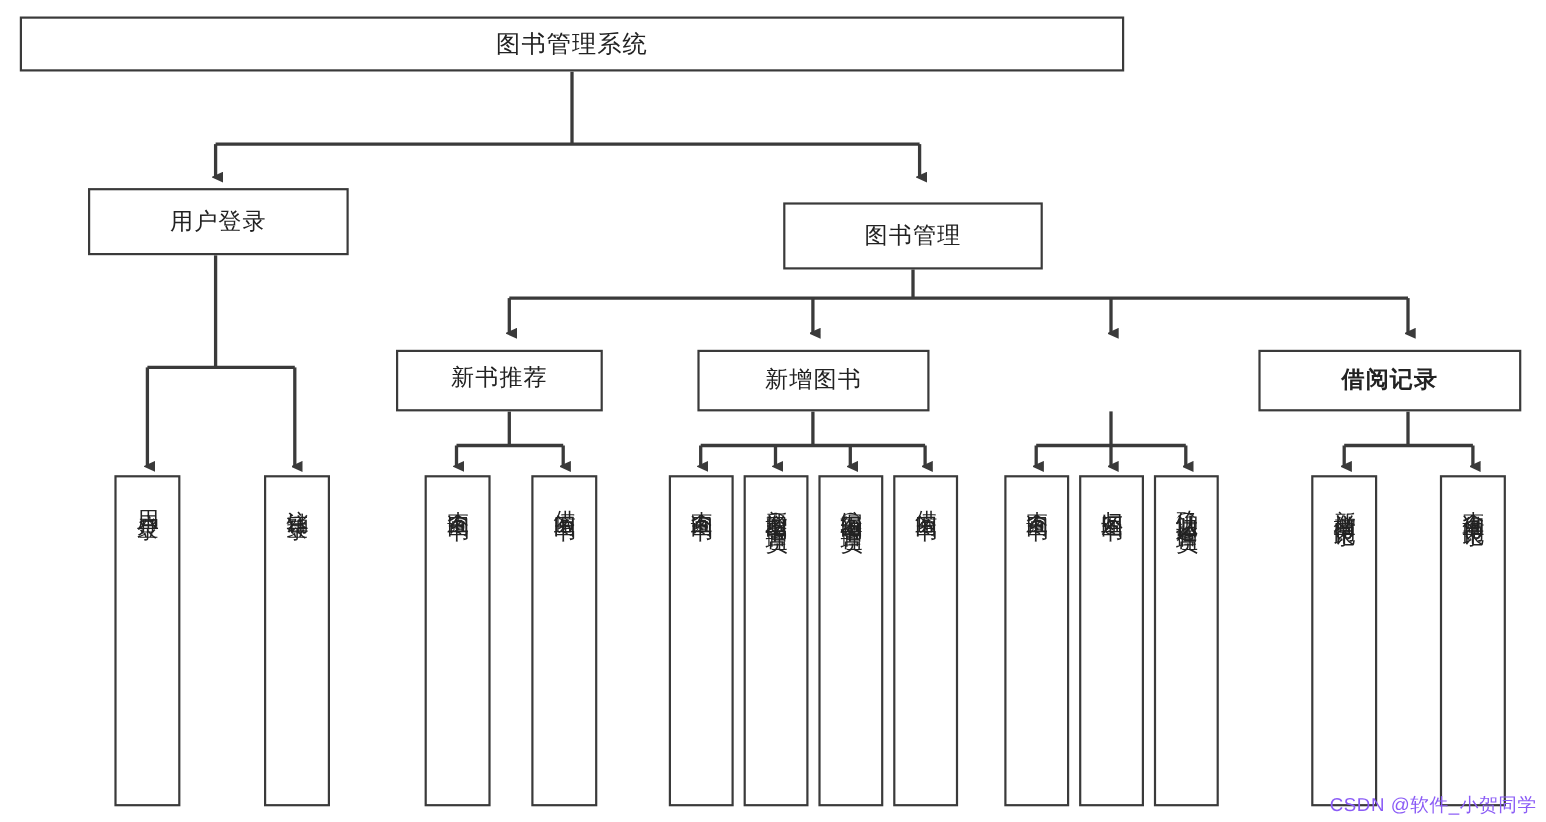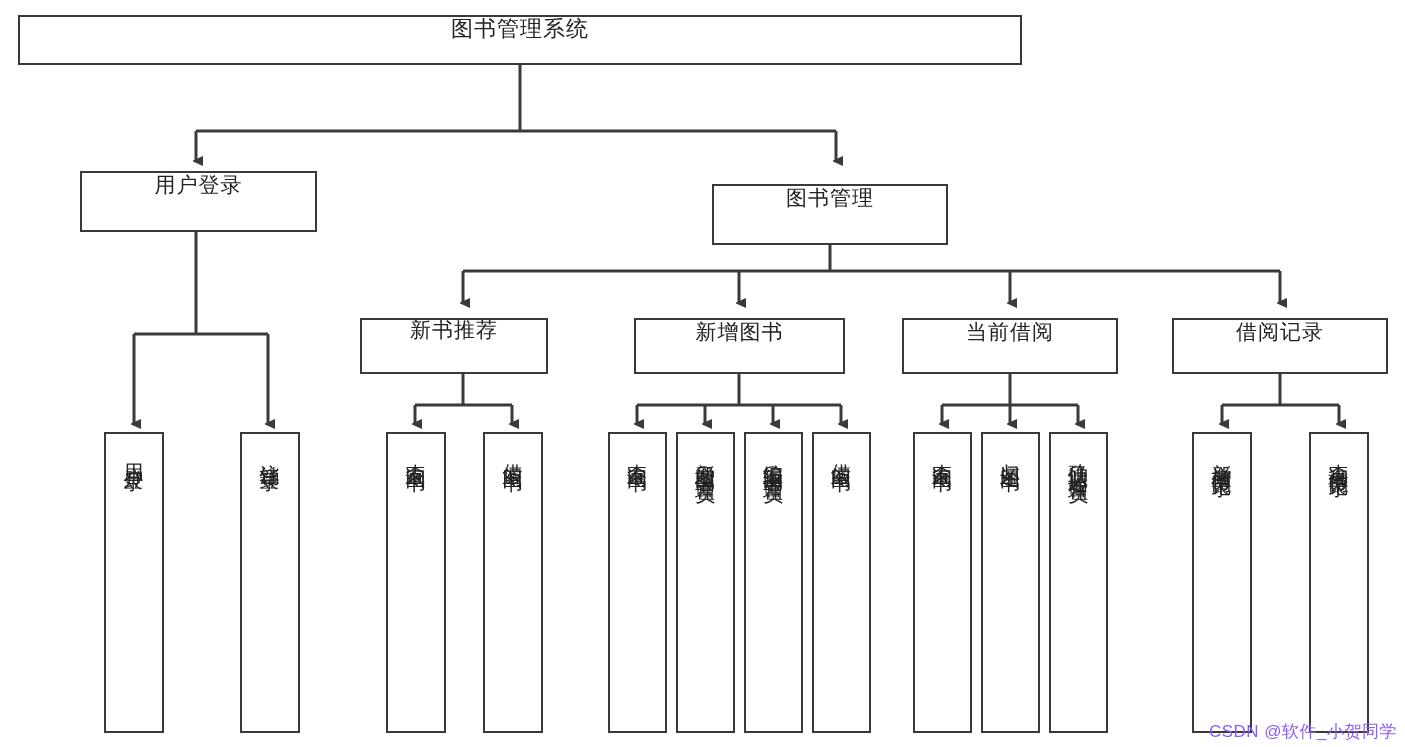--- a/index.html
+++ b/index.html
@@ -9,21 +9,21 @@
     overflow:hidden;position:relative;
   }
   #diagram{position:absolute;left:0;top:0;width:1405px;height:747px;}
   svg.edges{position:absolute;left:0;top:0;width:1405px;height:747px;}
 
   .node{
     position:absolute;
     box-sizing:border-box;
     background:#ffffff;
     border:2px solid #3a3a3a;
-    display:flex;align-items:flex-start;justify-content:center;
+    display:flex;align-items:center;justify-content:center;
     color:#222;
   }
   .node .lbl{
     font-size:21px;
     letter-spacing:1px;
     white-space:nowrap;
     line-height:1.1;
   }
   .node.root .lbl{font-size:22px;}
   .node.tier1 .lbl{font-size:21px;}
@@ -118,24 +118,21 @@
   <div class="node tier1" style="left:712px;top:184px;width:236px;height:61px;">
     <span class="lbl">图书管理</span>
   </div>
 
   <div class="node tier2" style="left:360px;top:318px;width:188px;height:56px;font-family:Liberation Mono, monospace;">
     <span class="lbl">新书推荐</span>
   </div>
   <div class="node tier2" style="left:634px;top:318px;width:211px;height:56px;">
     <span class="lbl">新增图书</span>
   </div>
-  <div class="node tier2" style="left:902px;top:318px;width:216px;height:56px;">
-    <span class="lbl">当前借阅</span>
-  </div>
-  <div class="node tier2" style="left:1172px;top:318px;width:216px;height:56px;">
+  <div class="node tier2" style="left:1144px;top:318px;width:239px;height:56px;font-weight:bold;">
     <span class="lbl">借阅记录</span>
   </div>
 
   <div class="node leaf" style="left:104px;top:432px;width:60px;height:301px;">
     <span class="lbl">用户登录</span>
   </div>
   <div class="node leaf" style="left:240px;top:432px;width:60px;height:301px;">
     <span class="lbl">注销登录</span>
   </div>
 

